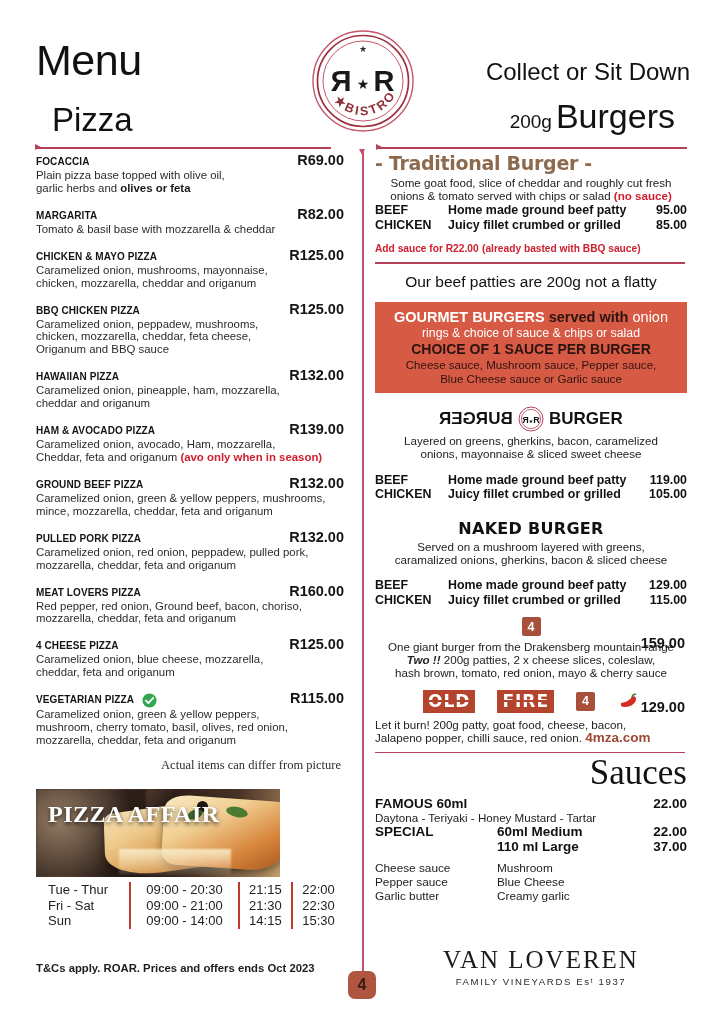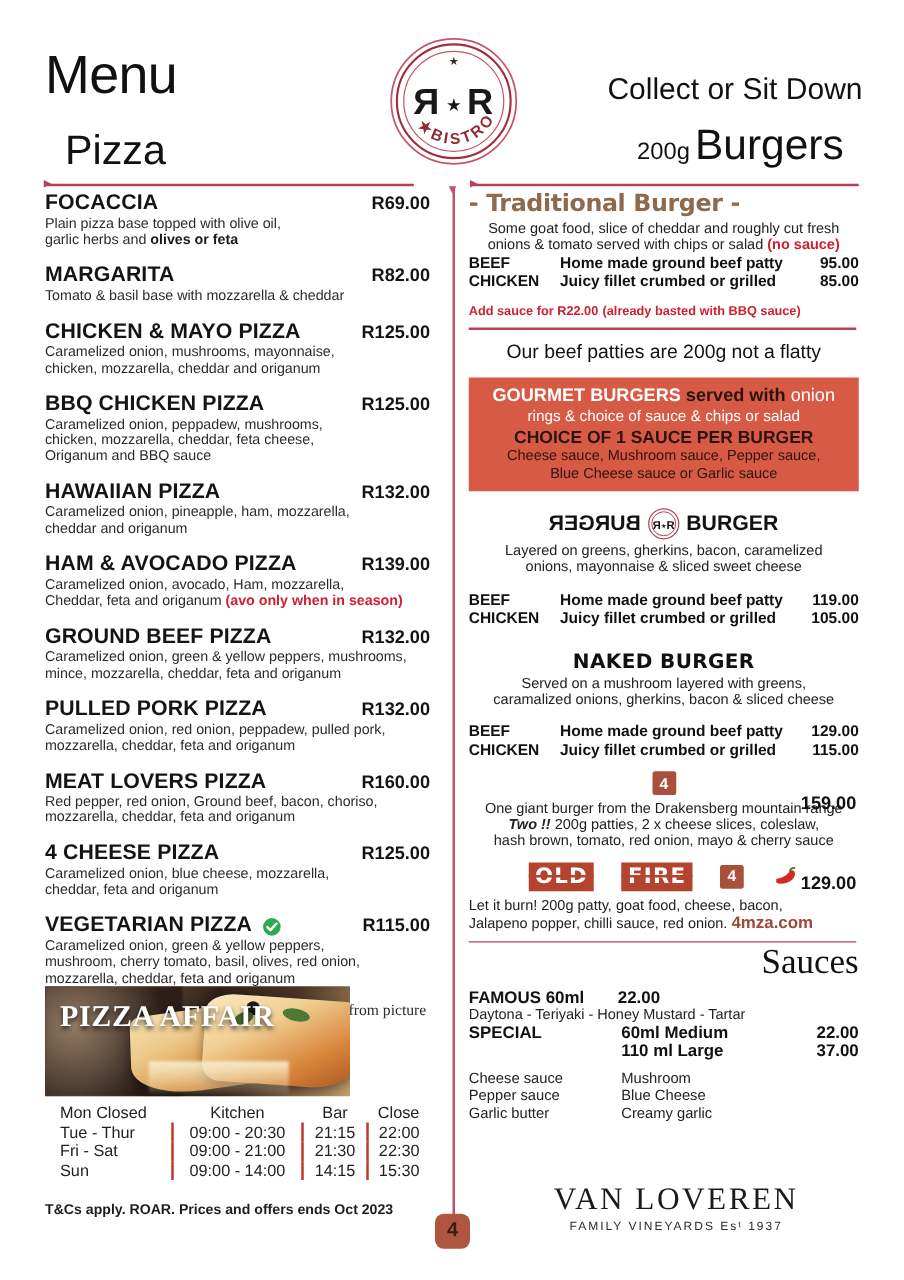--- a/index.html
+++ b/index.html
@@ -31,21 +31,21 @@
      border-left:6px solid #b5415a; border-top:3.5px solid transparent; border-bottom:3.5px solid transparent;}
   .hrule.nocap::before{ display:none; }
   .vline { position:absolute; left:362px; top:150px; width:1.5px; height:822px; background:#c0536a; }
   .vline::before{content:""; position:absolute; left:-3.5px; top:-1px; width:0;height:0;
      border-top:6px solid #c0536a; border-left:3.5px solid transparent; border-right:3.5px solid transparent;}
 
   
   .left { position:absolute; left:36px; top:152px; width:308px; }
   .pz { margin-bottom:11px; }
   .pz-head { display:flex; justify-content:space-between; align-items:baseline; }
-  .pz-name { font-size:17px; font-weight:bold; letter-spacing:0.1px; color:#141414; display:flex; align-items:center; }
+  .pz-name { font-size:10px; font-weight:bold; letter-spacing:0.1px; color:#141414; display:flex; align-items:center; }
   .pz-price { font-size:14.5px; font-weight:bold; color:#141414; white-space:nowrap; }
   .pz-desc { font-size:11.4px; line-height:12.9px; color:#2b2b2b; margin-top:1px; }
   .pz-desc b { font-weight:bold; color:#1a1a1a; }
   .redn { color:#cf2030; font-weight:bold; }
   .veg-check { display:inline-block; width:15px; height:15px; margin-left:8px; position:relative; top:1px; }
 
   .actual-note { font-size:12.5px; font-family:"Liberation Serif", serif; color:#2c2c2c; text-align:right; margin-top:4px; padding-right:3px;}
 
   
   .photo { position:absolute; left:36px; top:789px; width:244px; height:88px; overflow:hidden;
@@ -116,22 +116,22 @@
   .goliath-price { position:absolute; right:2px; font-size:14.5px; font-weight:bold; color:#111;}
 
   .oldfire-row { display:flex; align-items:center; justify-content:center; gap:22px; }
   .stencil { background:#b5442f; color:#fff; font-family:"DejaVu Sans", sans-serif; font-weight:bold;
      font-size:17px; letter-spacing:1px; padding:1px 5px 2px; position:relative; }
   .stencil::after{content:""; position:absolute; left:0; top:45%; width:100%; height:2px; background:#b5442f;}
   .chili { width:22px; height:16px; }
   .site { font-size:13.5px; font-weight:bold; color:#9b4a38; }
 
   
-  .sauces-title { text-align:right; font-family:"Liberation Serif", serif; font-size:28px; color:#111; line-height:1; margin-top:2px;}
-  .sauce-row { display:flex; justify-content:flex-start; align-items:baseline;gap:27px; }
+  .sauces-title { text-align:right; font-family:"Liberation Serif", serif; font-size:35px; color:#111; line-height:1; margin-top:2px;}
+  .sauce-row { display:flex; justify-content:space-between; align-items:baseline; }
   .sauce-h { font-size:13.5px; font-weight:bold; color:#111; }
   .sauce-sub { font-size:11.6px; color:#222; }
   .sauce-cols { display:flex; font-size:11.8px; color:#222; line-height:14px; margin-top:7px;}
   .sauce-cols .c1 { width:122px; }
   .sauce-cols .c2 { flex:1; }
 
   
   .vl { position:absolute; left:396px; top:946px; width:290px; text-align:center; }
   .vl .n1 { font-family:"Liberation Serif", serif; font-size:25px; letter-spacing:2px; color:#1b1b1b; font-weight:400;}
   .vl .n2 { font-family:"Liberation Sans", sans-serif; font-size:9.6px; letter-spacing:1.6px; color:#2a2a2a; margin-top:2px;}
@@ -265,26 +265,20 @@
     <div class="olive"></div>
     <div class="veg1"></div>
     <div class="veg2"></div>
     <div class="cheese-drip"></div>
     <div class="photo-label">PIZZA AFFAIR</div>
   </div>
 
   <div class="hours">
     <table id="hours-table">
         <tbody>
-          <tr class="head">
-            <td class="day">Mon Closed</td>
-            <td class="kit">Kitchen</td>
-            <td class="bar">Bar</td>
-            <td class="cls">Close</td>
-          </tr>
           <tr>
             <td class="day">Tue - Thur</td>
             <td class="kit">09:00 - 20:30</td>
             <td class="bar">21:15</td>
             <td class="cls">22:00</td>
           </tr>
           <tr>
             <td class="day">Fri - Sat</td>
             <td class="kit">09:00 - 21:00</td>
             <td class="bar">21:30</td>

